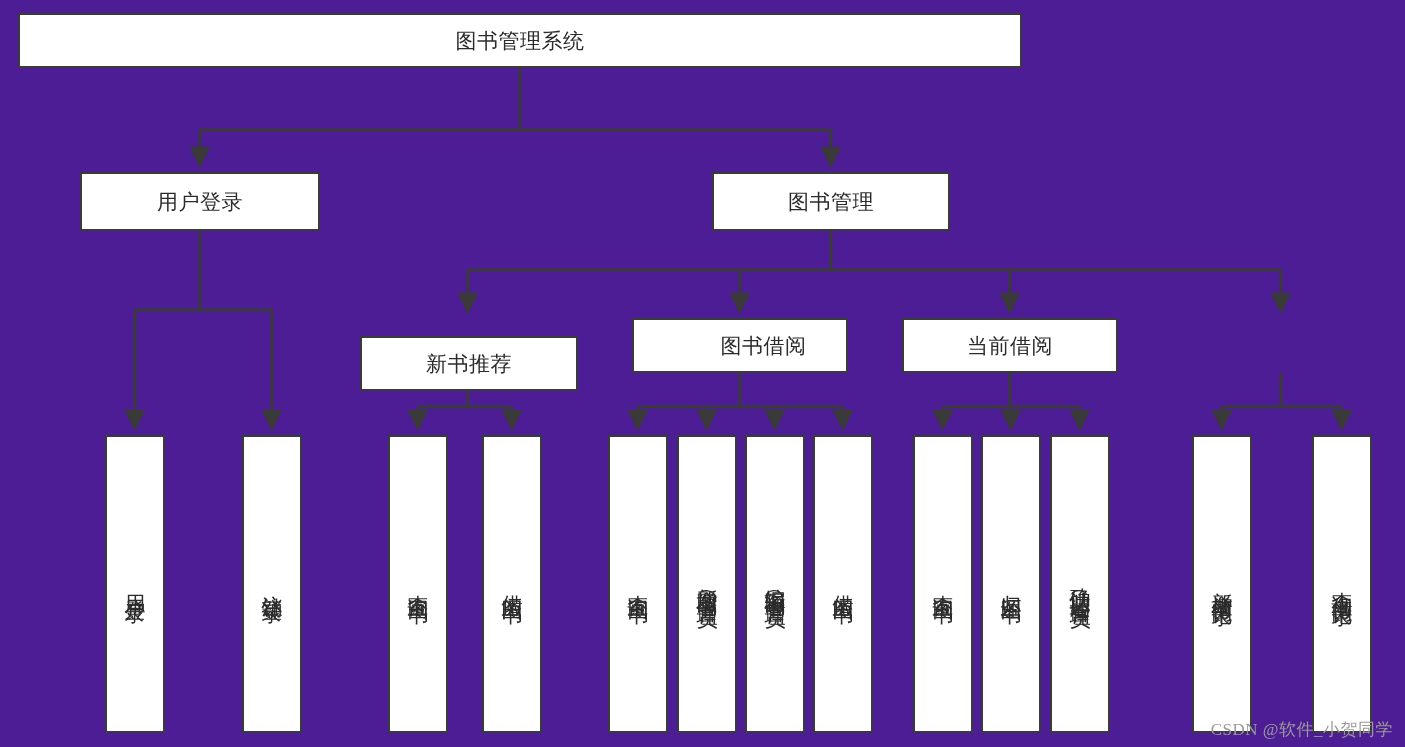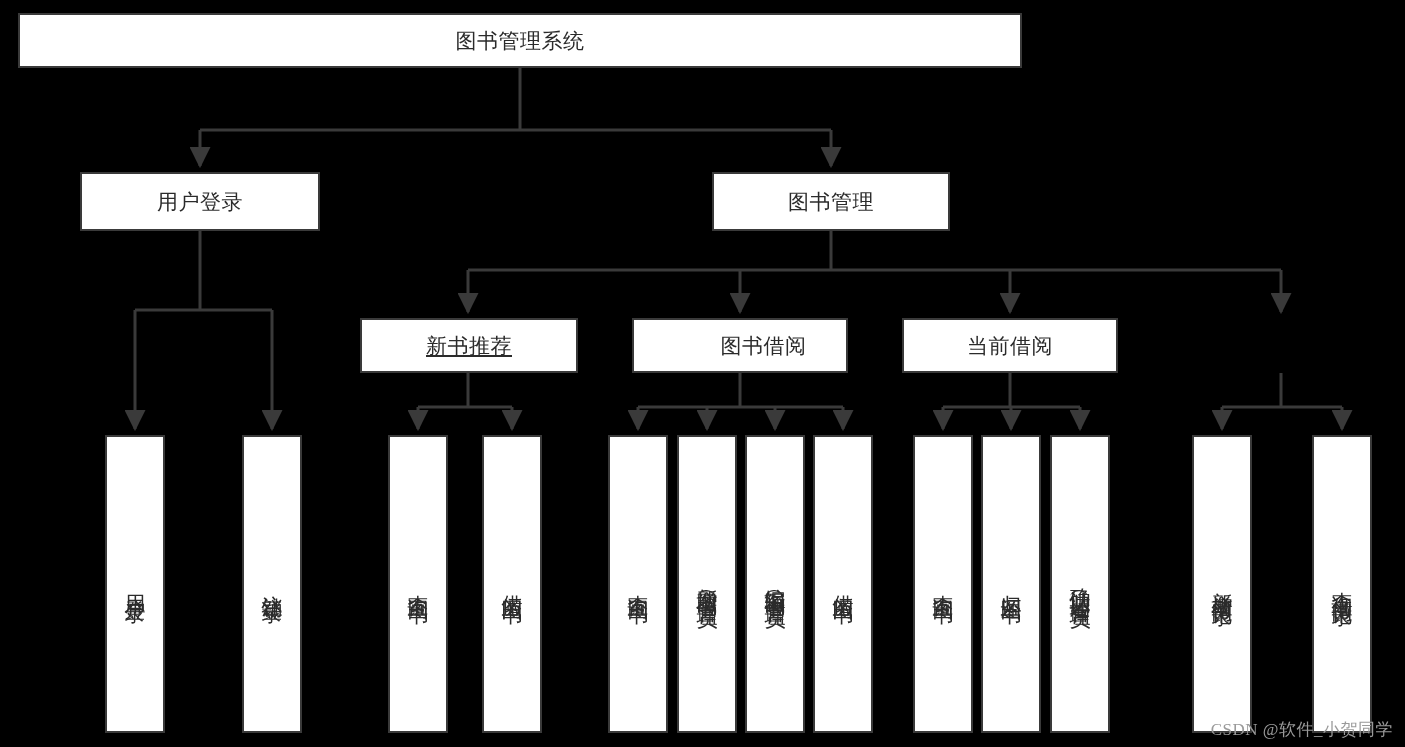--- a/index.html
+++ b/index.html
@@ -8,21 +8,21 @@
     padding: 0;
     background: #ffffff;
   }
   body {
     font-family: "Liberation Sans", "DejaVu Sans", sans-serif;
   }
   #canvas {
     position: relative;
     width: 1405px;
     height: 747px;
-    background: #000000;
+    background: #4c1d95;
     overflow: hidden;
   }
   #edges {
     position: absolute;
     left: 0;
     top: 0;
     width: 1405px;
     height: 747px;
     pointer-events: none;
   }
@@ -129,21 +129,21 @@
     <span class="node-label">图书管理系统</span>
   </div>
 
   <div class="node horiz" style="left: 80px; top: 172px; width: 240px; height: 59px;">
     <span class="node-label">用户登录</span>
   </div>
   <div class="node horiz" style="left: 712px; top: 172px; width: 238px; height: 59px;">
     <span class="node-label">图书管理</span>
   </div>
 
-  <div class="node horiz" style="left: 360px; top: 318px; width: 218px; height: 55px; text-decoration: underline;">
+  <div class="node horiz" style="left: 360px; top: 336px; width: 218px; height: 55px;">
     <span class="node-label">新书推荐</span>
   </div>
   <div class="node horiz" style="left: 632px; top: 318px; width: 216px; height: 55px; padding-left: 47px;">
     <span class="node-label">图书借阅</span>
   </div>
   <div class="node horiz" style="left: 902px; top: 318px; width: 216px; height: 55px;">
     <span class="node-label">当前借阅</span>
   </div>
 
   <div class="node vert" style="left: 105px; top: 435px; width: 60px; height: 298px;">

